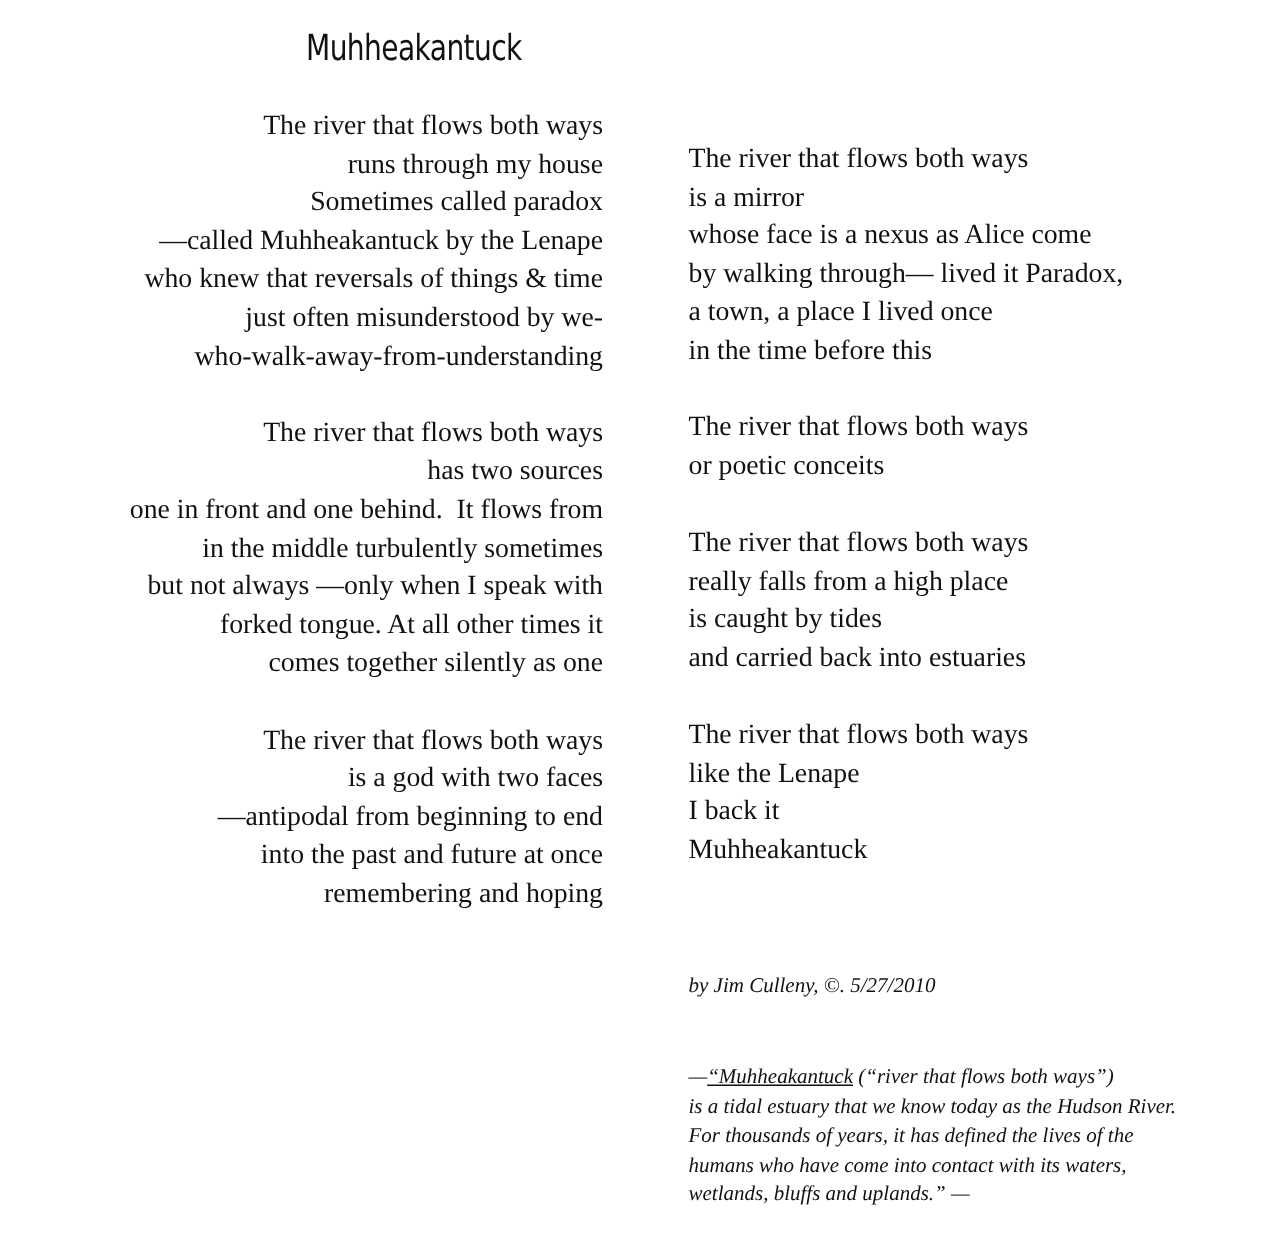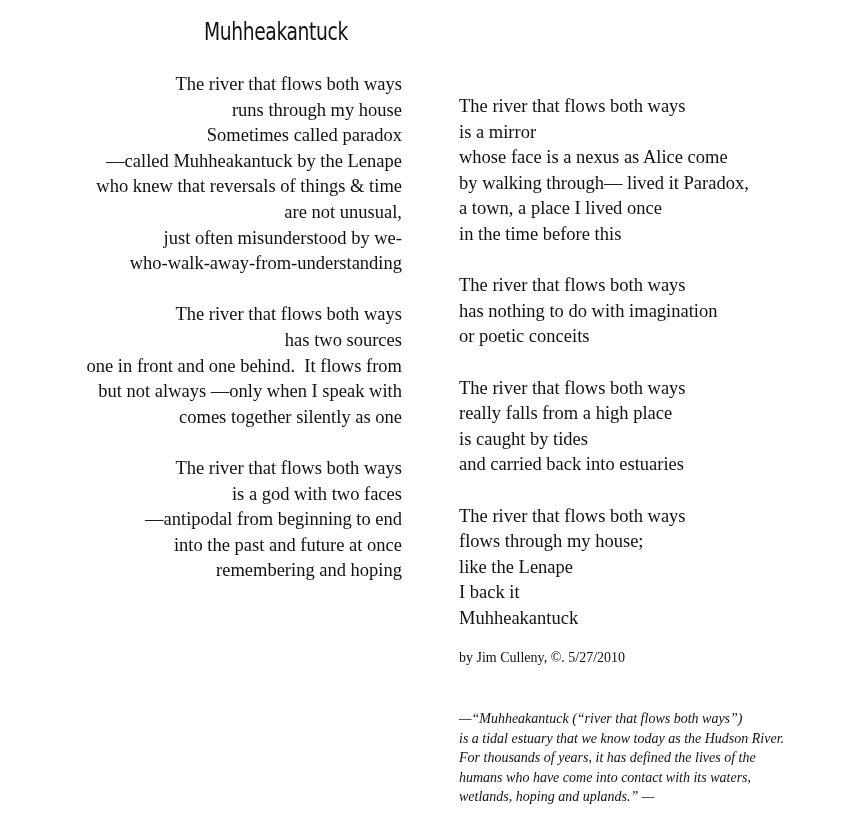--- a/index.html
+++ b/index.html
@@ -18,49 +18,50 @@
   .col-right {
     position: absolute; left: 459px; top: 94px; width: 380px;
     text-align: left;
     font-family: "Liberation Serif", serif; font-size: 18.5px; line-height: 25.6px;
   }
   .stanza { margin-bottom: 25.6px; }
   .stanza:last-child { margin-bottom: 0; }
   .line { display: block; white-space: pre; }
   .byline {
     position: absolute; left: 459px; top: 650px;
-    font-family: "Liberation Serif", serif; font-size: 14px;
+    font-family: "Liberation Serif", serif; font-style: italic; font-size: 14px;
   }
   .note {
     position: absolute; left: 459px; top: 709px; width: 390px;
     font-family: "Liberation Serif", serif; font-style: italic; font-size: 14px; line-height: 19.5px;
   }
-  .note .u { }
+  .note .u { text-decoration: underline; }
 </style>
 </head>
 <body>
 
 <div class="title">Muhheakantuck</div>
 
 <div class="col-left">
   <div class="stanza">
     <span class="line">The river that flows both ways</span>
     <span class="line">runs through my house</span>
     <span class="line">Sometimes called paradox</span>
     <span class="line">—called Muhheakantuck by the Lenape</span>
     <span class="line">who knew that reversals of things &amp; time</span>
-    <span class="line">are not unusual,</span>
     <span class="line">just often misunderstood by we-</span>
     <span class="line">who-walk-away-from-understanding</span>
   </div>
   <div class="stanza">
     <span class="line">The river that flows both ways</span>
     <span class="line">has two sources</span>
     <span class="line">one in front and one behind.  It flows from</span>
+    <span class="line">in the middle turbulently sometimes</span>
     <span class="line">but not always —only when I speak with</span>
+    <span class="line">forked tongue. At all other times it</span>
     <span class="line">comes together silently as one</span>
   </div>
   <div class="stanza">
     <span class="line">The river that flows both ways</span>
     <span class="line">is a god with two faces</span>
     <span class="line">—antipodal from beginning to end</span>
     <span class="line">into the past and future at once</span>
     <span class="line">remembering and hoping</span>
   </div>
 </div>
@@ -69,39 +70,37 @@
   <div class="stanza">
     <span class="line">The river that flows both ways</span>
     <span class="line">is a mirror</span>
     <span class="line">whose face is a nexus as Alice come</span>
     <span class="line">by walking through— lived it Paradox,</span>
     <span class="line">a town, a place I lived once</span>
     <span class="line">in the time before this</span>
   </div>
   <div class="stanza">
     <span class="line">The river that flows both ways</span>
-    <span class="line">has nothing to do with imagination</span>
     <span class="line">or poetic conceits</span>
   </div>
   <div class="stanza">
     <span class="line">The river that flows both ways</span>
     <span class="line">really falls from a high place</span>
     <span class="line">is caught by tides</span>
     <span class="line">and carried back into estuaries</span>
   </div>
   <div class="stanza">
     <span class="line">The river that flows both ways</span>
-    <span class="line">flows through my house;</span>
     <span class="line">like the Lenape</span>
     <span class="line">I back it</span>
     <span class="line">Muhheakantuck</span>
   </div>
 </div>
 
 <div class="byline">by Jim Culleny, ©. 5/27/2010</div>
 
 <div class="note">
   <span class="line"><span>—</span><span class="u">“Muhheakantuck</span><span> (“river that flows both ways”)</span></span>
   <span class="line">is a tidal estuary that we know today as the Hudson River.</span>
   <span class="line">For thousands of years, it has defined the lives of the</span>
   <span class="line">humans who have come into contact with its waters,</span>
-  <span class="line">wetlands, hoping and uplands.” —</span>
+  <span class="line">wetlands, bluffs and uplands.” —</span>
 </div>
 
 </body></html>

